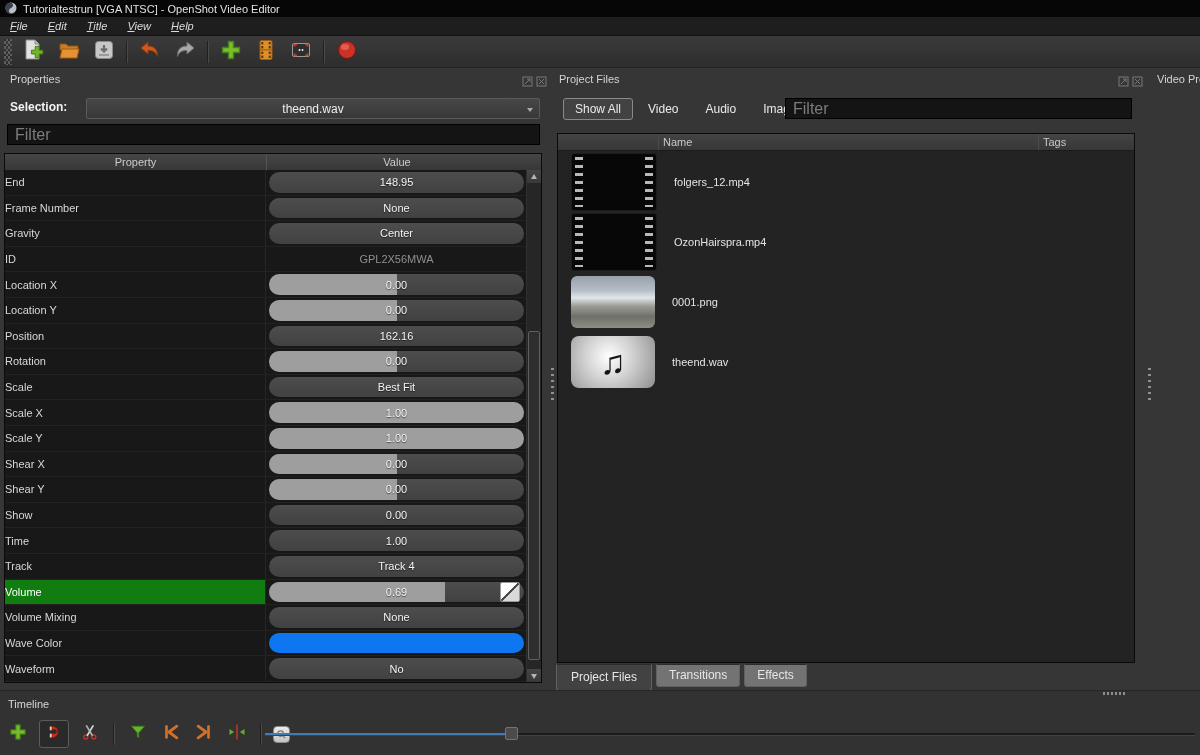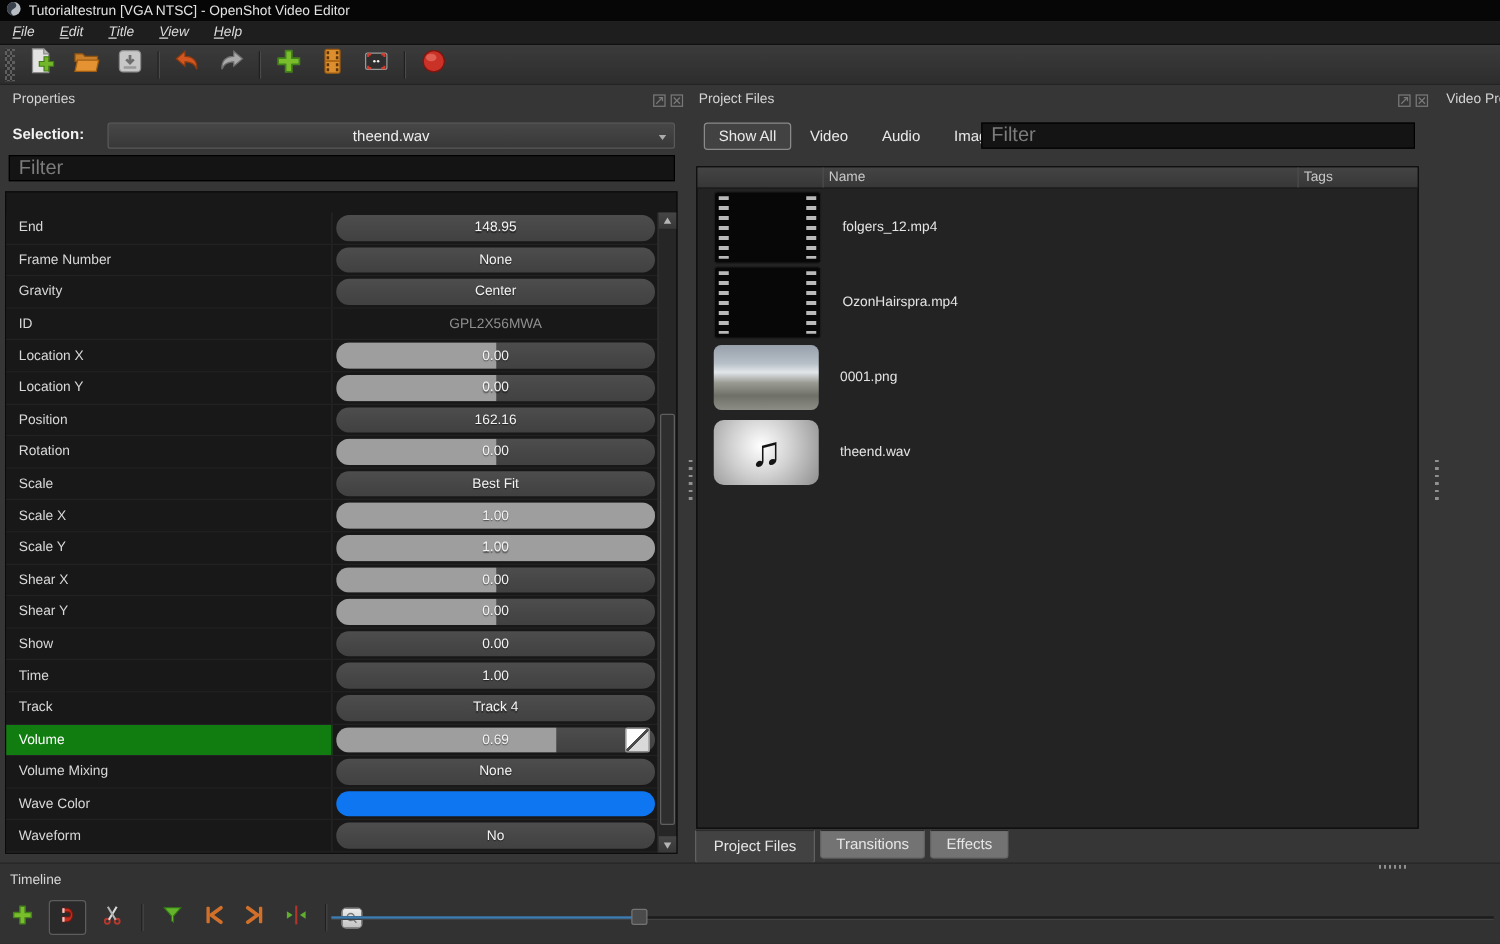--- a/index.html
+++ b/index.html
@@ -39,21 +39,21 @@
   .ptable{position:absolute;left:4px;top:85px;width:538px;height:530px;background:#181818;
           border:1px solid #0a0a0a;box-sizing:border-box;}
   .phead{display:flex;height:16px;background:linear-gradient(#464646,#373737);
          border-bottom:1px solid #2a2a2a;font-size:11px;color:#cccccc;}
   .phead .hc1{width:261px;text-align:center;border-right:1px solid #555;line-height:16px;}
   .phead .hc2{flex:1;text-align:center;line-height:16px;}
   .phead .hsc{width:14px;}
   .prows{position:absolute;left:0;top:16px;right:14px;bottom:0;display:flex;flex-direction:column;}
   .prow{flex:1;display:flex;border-bottom:1px solid #222;background:#181818;min-height:0;}
   .pname{width:261px;box-sizing:border-box;font-size:11px;color:#d8d8d8;display:flex;
-         align-items:center;padding-left:10px;border-right:1px solid #262626;}
+         align-items:center;border-right:1px solid #262626;}
   .prow.selected .pname{background:var(--selected-row-green,#117d11);color:#fff;}
   .pval{flex:1;position:relative;}
   .pill{position:absolute;left:3px;right:3px;top:2px;bottom:2px;border-radius:11px;
         background:linear-gradient(#4d4d4d,#414141);overflow:hidden;
         display:flex;align-items:center;justify-content:center;}
   .pill .fill{position:absolute;left:0;top:0;bottom:0;background:var(--slider-fill,#9e9e9e);}
   .pill.colorpill{background:var(--wave-color-blue,#0e76f1);}
   .ptext{position:relative;font-size:11px;color:#f4f4f4;text-shadow:0 1px 1px rgba(0,0,0,.55);}
   .idtext{position:absolute;left:0;right:0;top:0;bottom:0;display:flex;align-items:center;
           justify-content:center;font-size:11px;color:#8f8f8f;}
@@ -224,20 +224,25 @@
 
     <div class="sel-label">Selection:</div>
     <div class="dropdown">
       <span>theend.wav</span>
       <span class="caret"></span>
     </div>
 
     <input class="flt" style="left: 7px; top: 56px; width: 533px; height: 21px;" placeholder="Filter">
 
     <div class="ptable">
+      <div class="phead">
+        <div class="hc1">Property</div>
+        <div class="hc2">Value</div>
+        <div class="hsc"></div>
+      </div>
       <div class="prows">
           <div class="prow">
             <div class="pname">End</div>
             <div class="pval">
               <div class="pill">
                 <span class="ptext">148.95</span>
               </div>
             </div>
           </div>
           <div class="prow">

